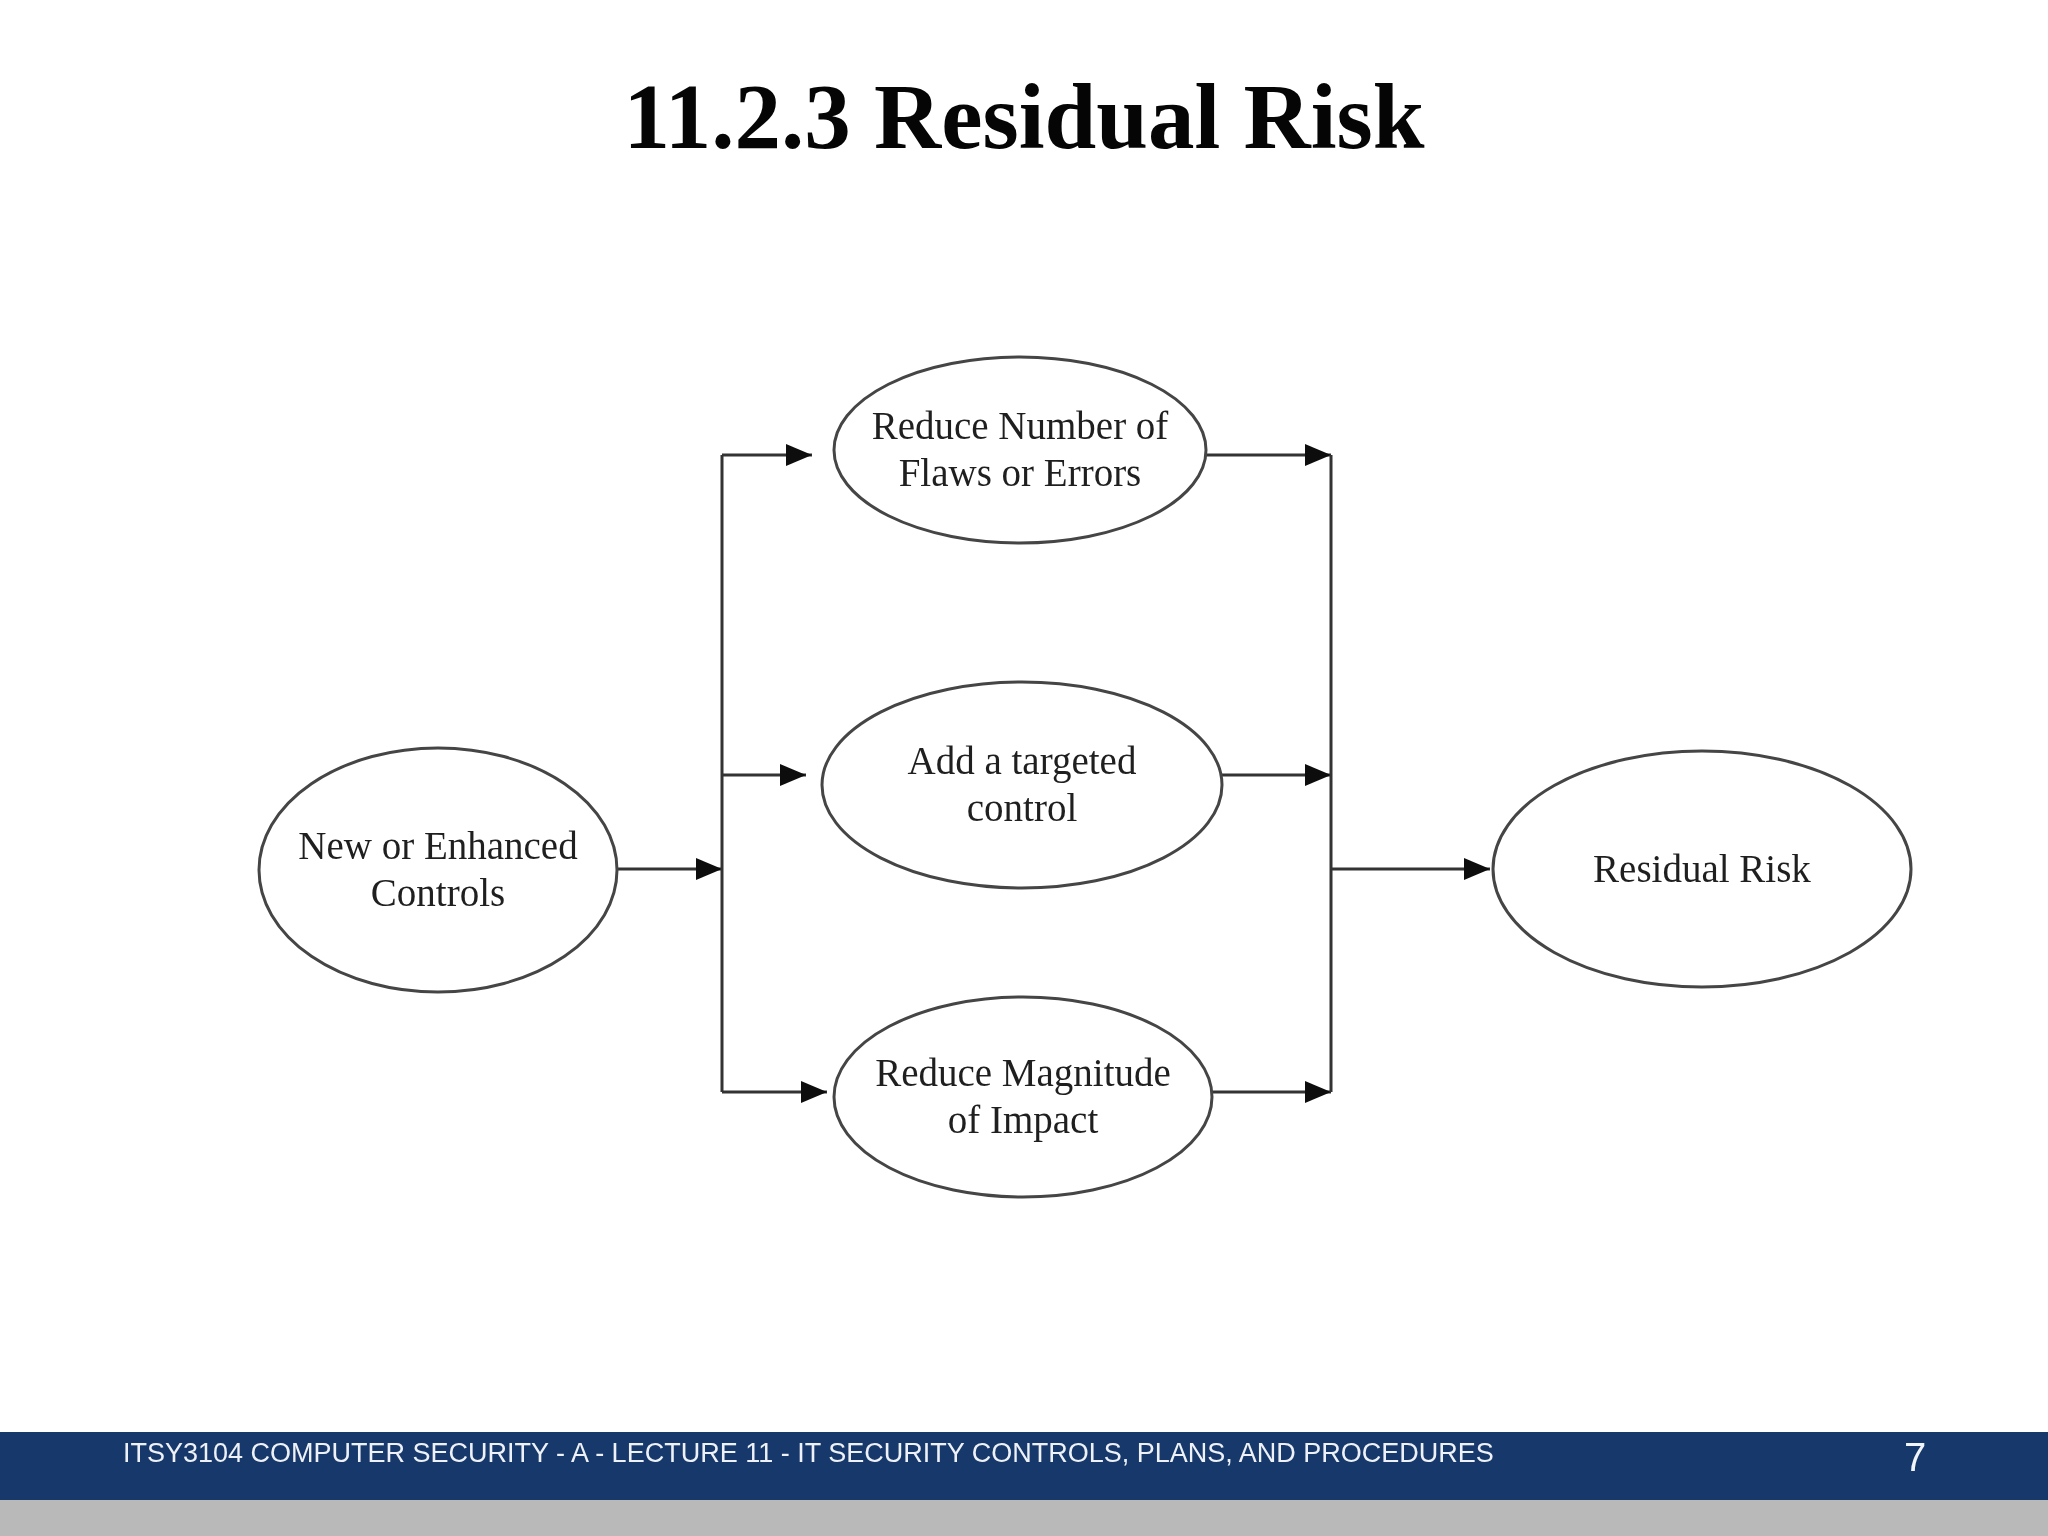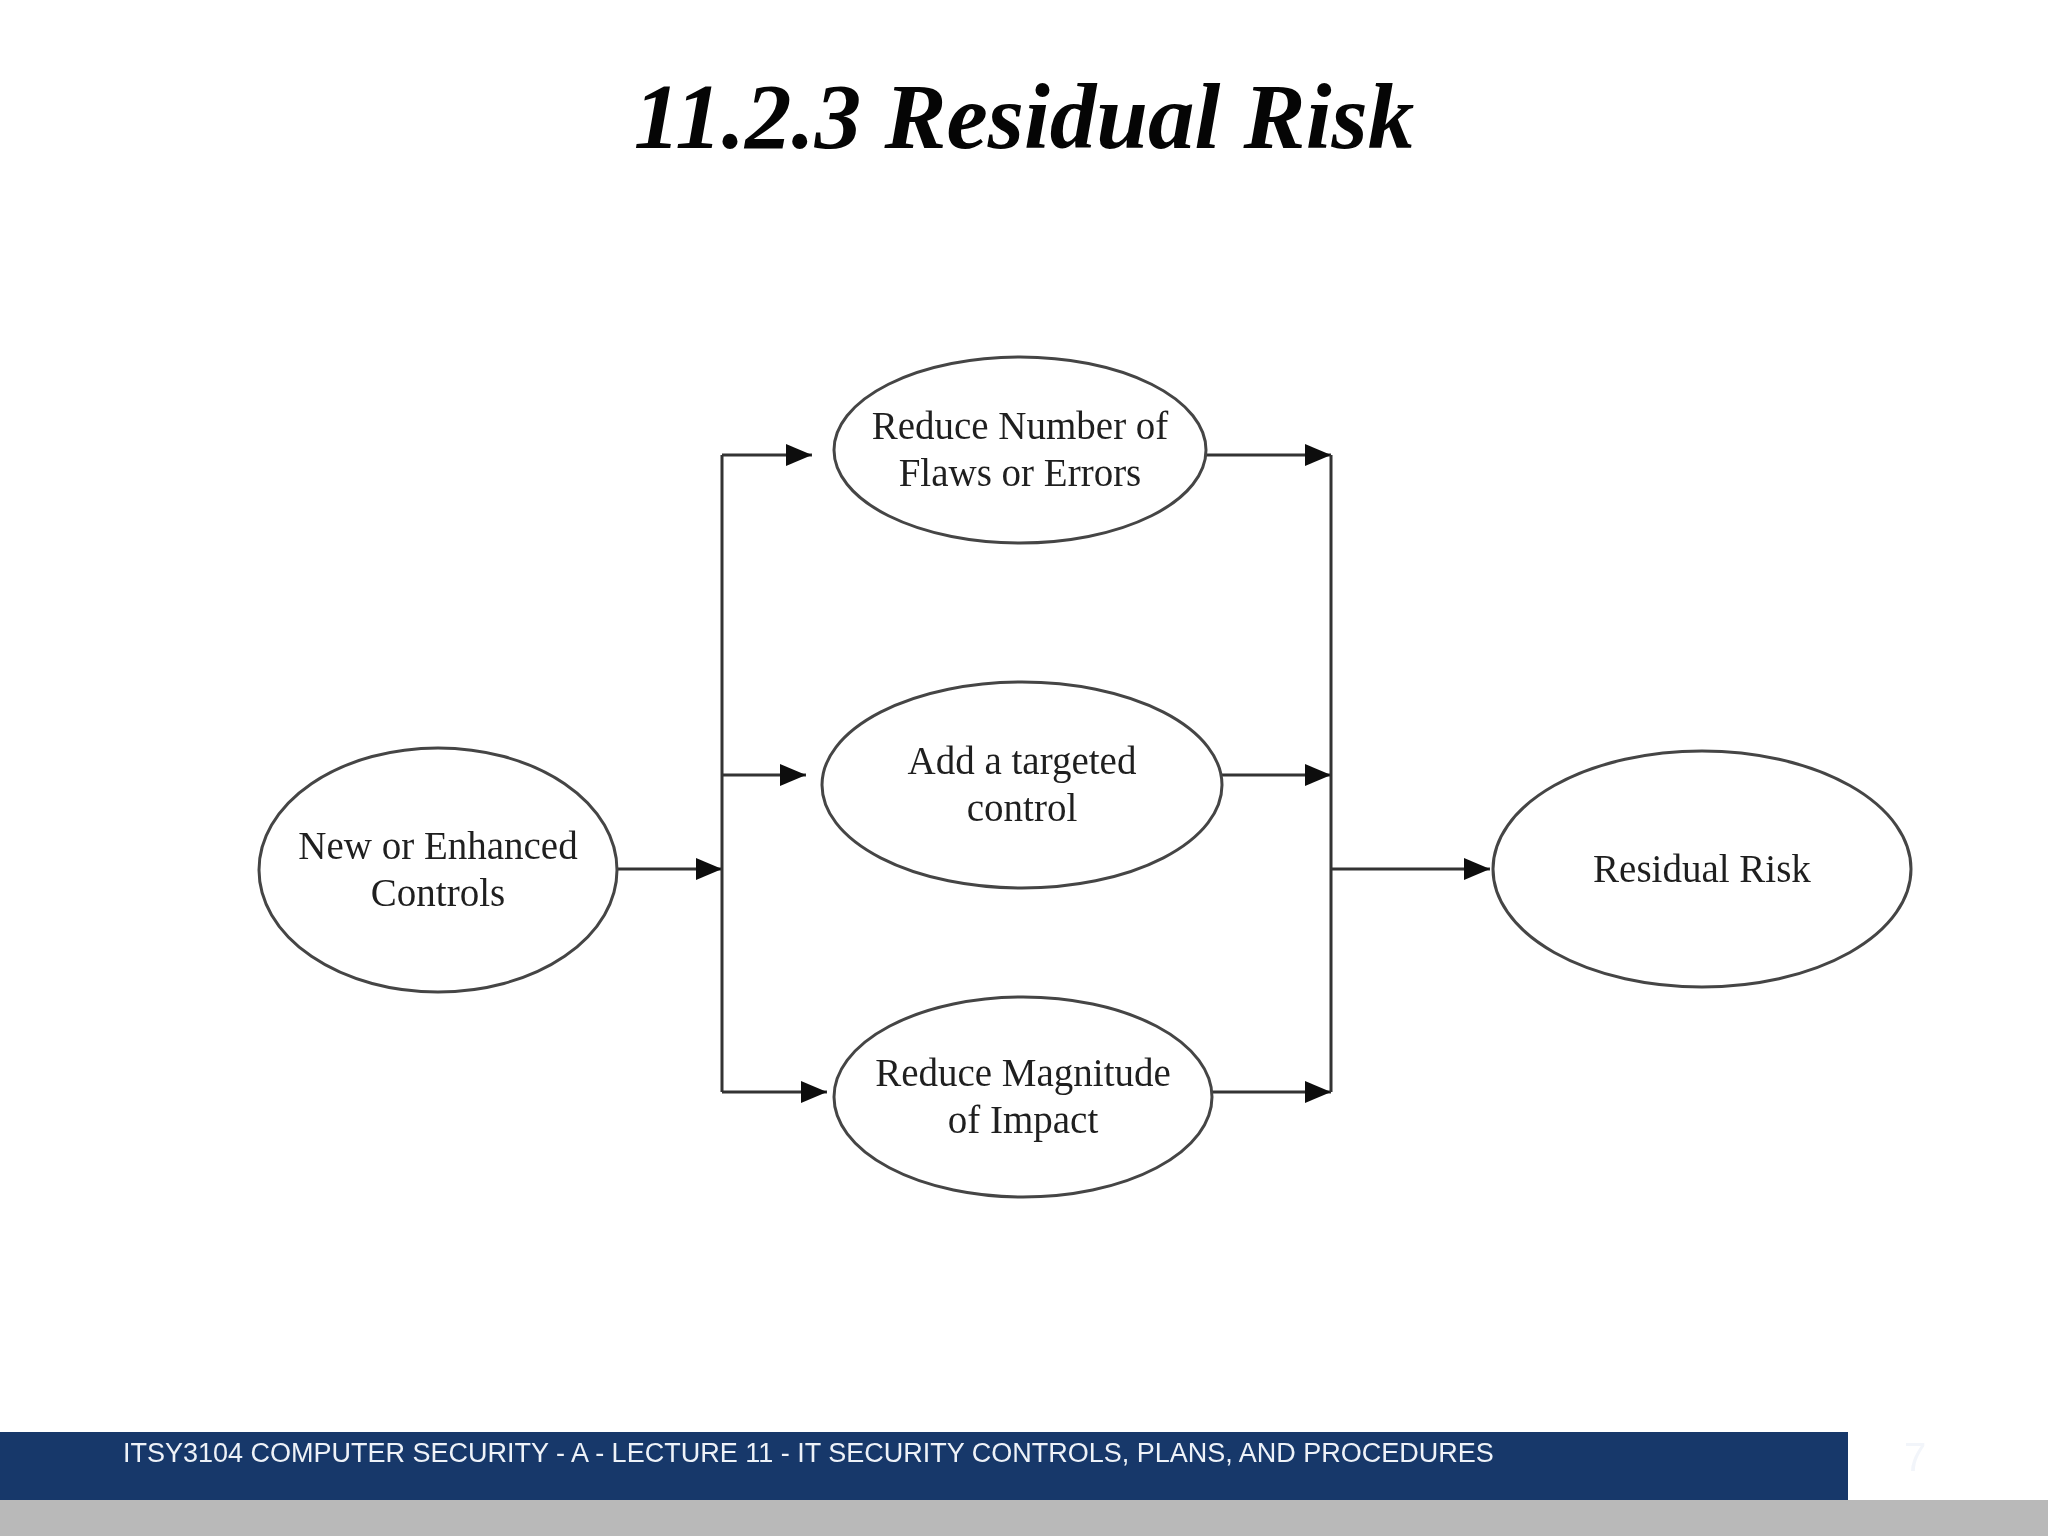--- a/index.html
+++ b/index.html
@@ -13,34 +13,33 @@
   .slide-title{
     position:absolute;
     top:70px;left:0;width:2048px;
     text-align:center;
     font-family:"Liberation Serif","DejaVu Serif",serif;
     font-weight:bold;
     font-size:93px;
     line-height:1.0;
     color:#050505;
     letter-spacing:0px;
-    font-style:italic;
   }
   svg.diagram{position:absolute;top:0;left:0;}
   svg.diagram ellipse{fill:none;stroke:var(--stroke,#444);stroke-width:3;}
   svg.diagram path.connector{fill:none;stroke:var(--line,#333);stroke-width:3;}
   svg.diagram text{
     font-family:"Liberation Serif","DejaVu Serif",serif;
     font-size:39px;
     fill:#1f1f1f;
     text-anchor:middle;
   }
   .footer-bar{
     position:absolute;
-    top:1432px;left:0;width:1848px;height:68px;
+    top:1432px;left:0;width:2048px;height:68px;
     background:var(--navy,#17386a);
     box-sizing:border-box;
   }
   .footer-text{
     position:absolute;
     top:6px;left:123px;
     font-family:"Liberation Sans","DejaVu Sans",sans-serif;
     font-size:27px;
     color:#eef2f8;
     white-space:nowrap;

